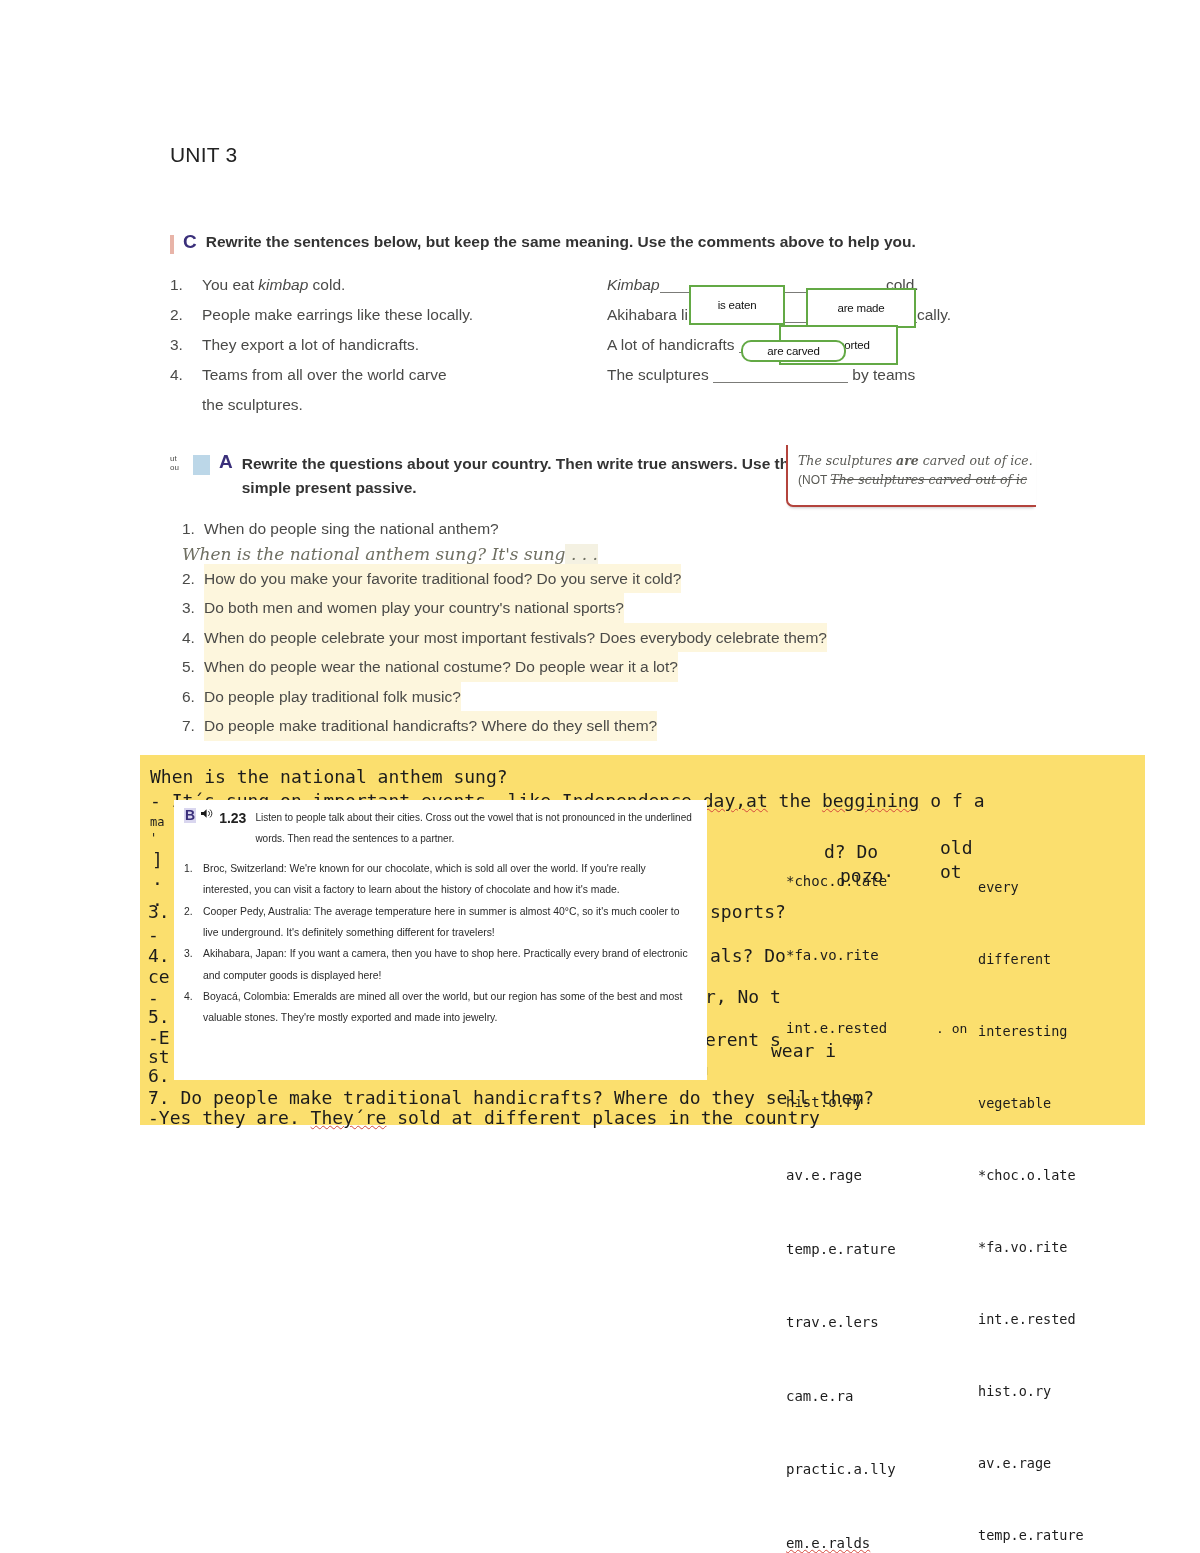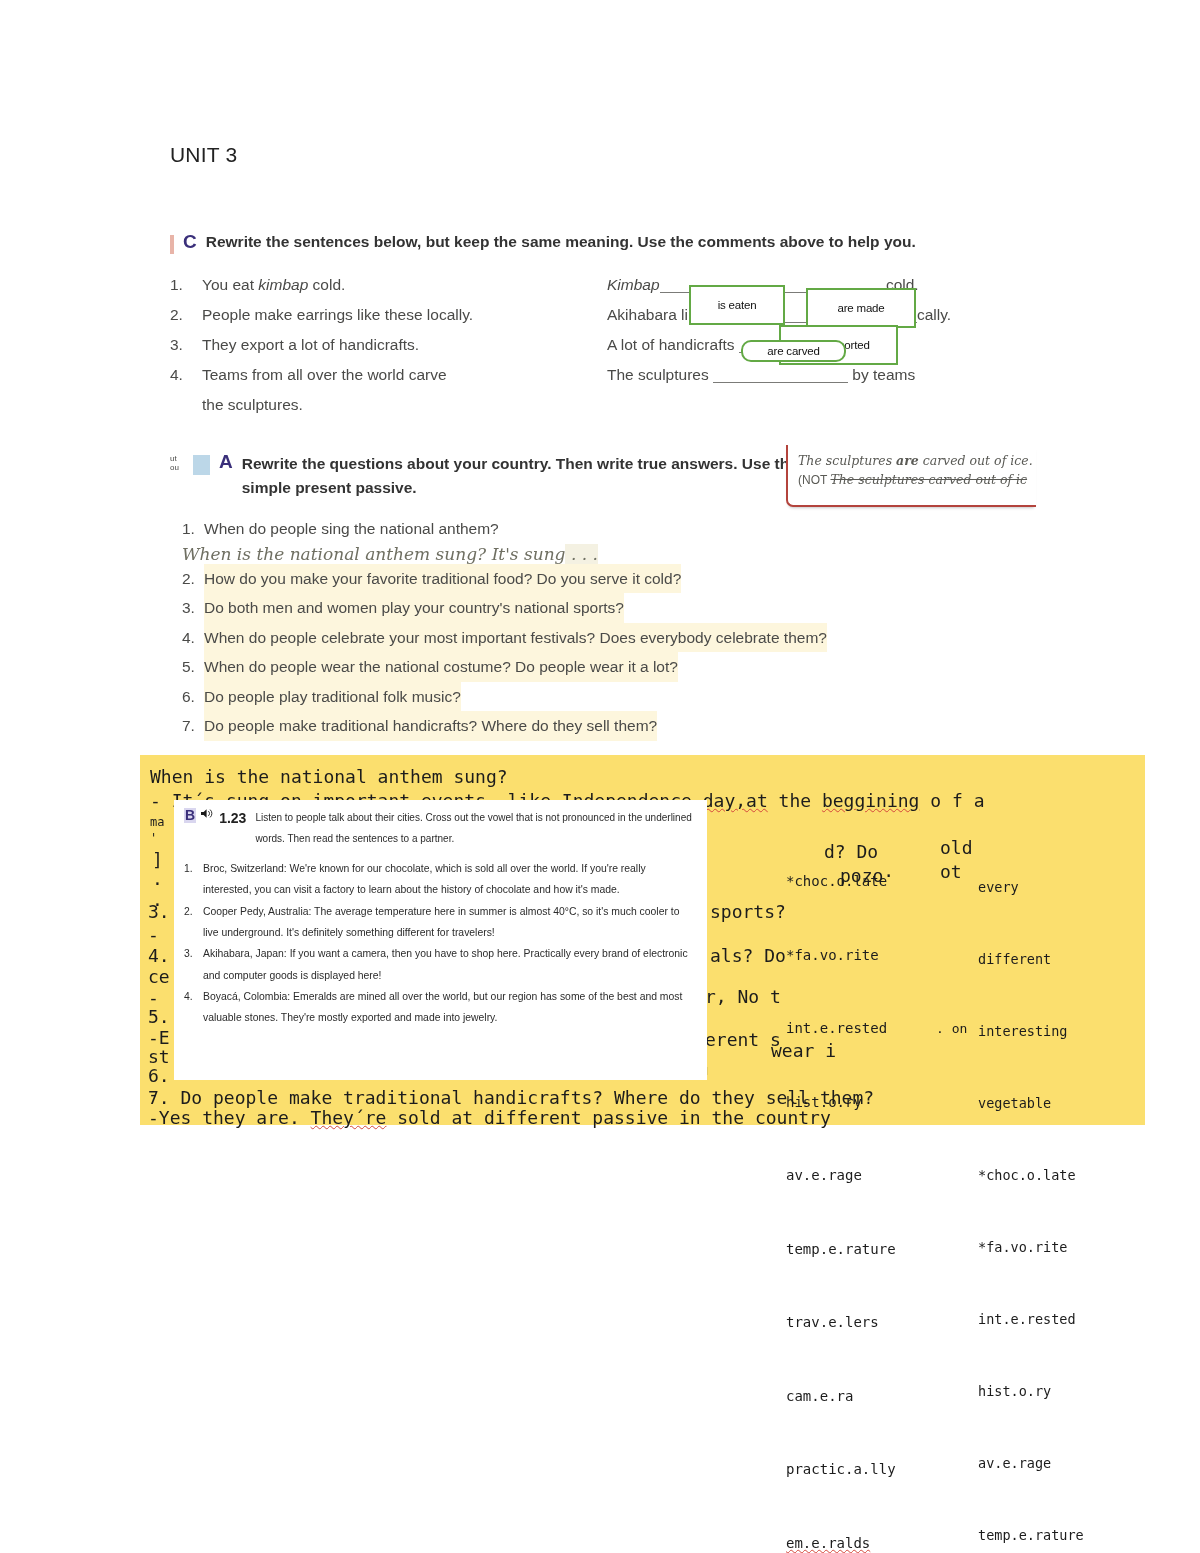--- a/index.html
+++ b/index.html
@@ -245,21 +245,21 @@
 <div class="typed" style="left:710px; top:944px;"><span>als? Do</span></div>
 <div class="typed" style="left:705px; top:985px;"><span>r, No t</span></div>
 <div class="typed" style="left:723px; top:1039px;margin-left:48px;"><span>wear i</span></div>
 <div class="typed" style="left:705px; top:1028px;"><span>erent s</span></div>
 <div class="typed" style="left:695px; top:1060px; font-size:11px;"><span>nd</span></div>
 <div class="typed" style="left:940px; top:836px;"><span>old</span></div>
 <div class="typed" style="left:940px; top:860px;"><span>ot</span></div>
 <div class="typed" style="left:936px; top:1017px; font-size:13px;"><span>. on</span></div>
 
 <div class="typed" style="left:148px; top:1086px;"><span>7. Do people make traditional handicrafts? Where do they sell them?</span></div>
-<div class="typed" style="left:148px; top:1106px;"><span>-Yes they are. </span><span class="sq">They´re</span><span> sold at different passive in the country</span></div>
+<div class="typed" style="left:148px; top:1106px;"><span>-Yes they are. </span><span class="sq">They´re</span><span> sold at different places in the country</span></div>
 
 <div class="vocab" style="left:786px; top:820px;">
   <div>*choc.o.late</div>
   <div>*fa.vo.rite</div>
   <div>int.e.rested</div>
   <div>hist.o.ry</div>
   <div>av.e.rage</div>
   <div>temp.e.rature</div>
   <div>trav.e.lers</div>
   <div>cam.e.ra</div>

